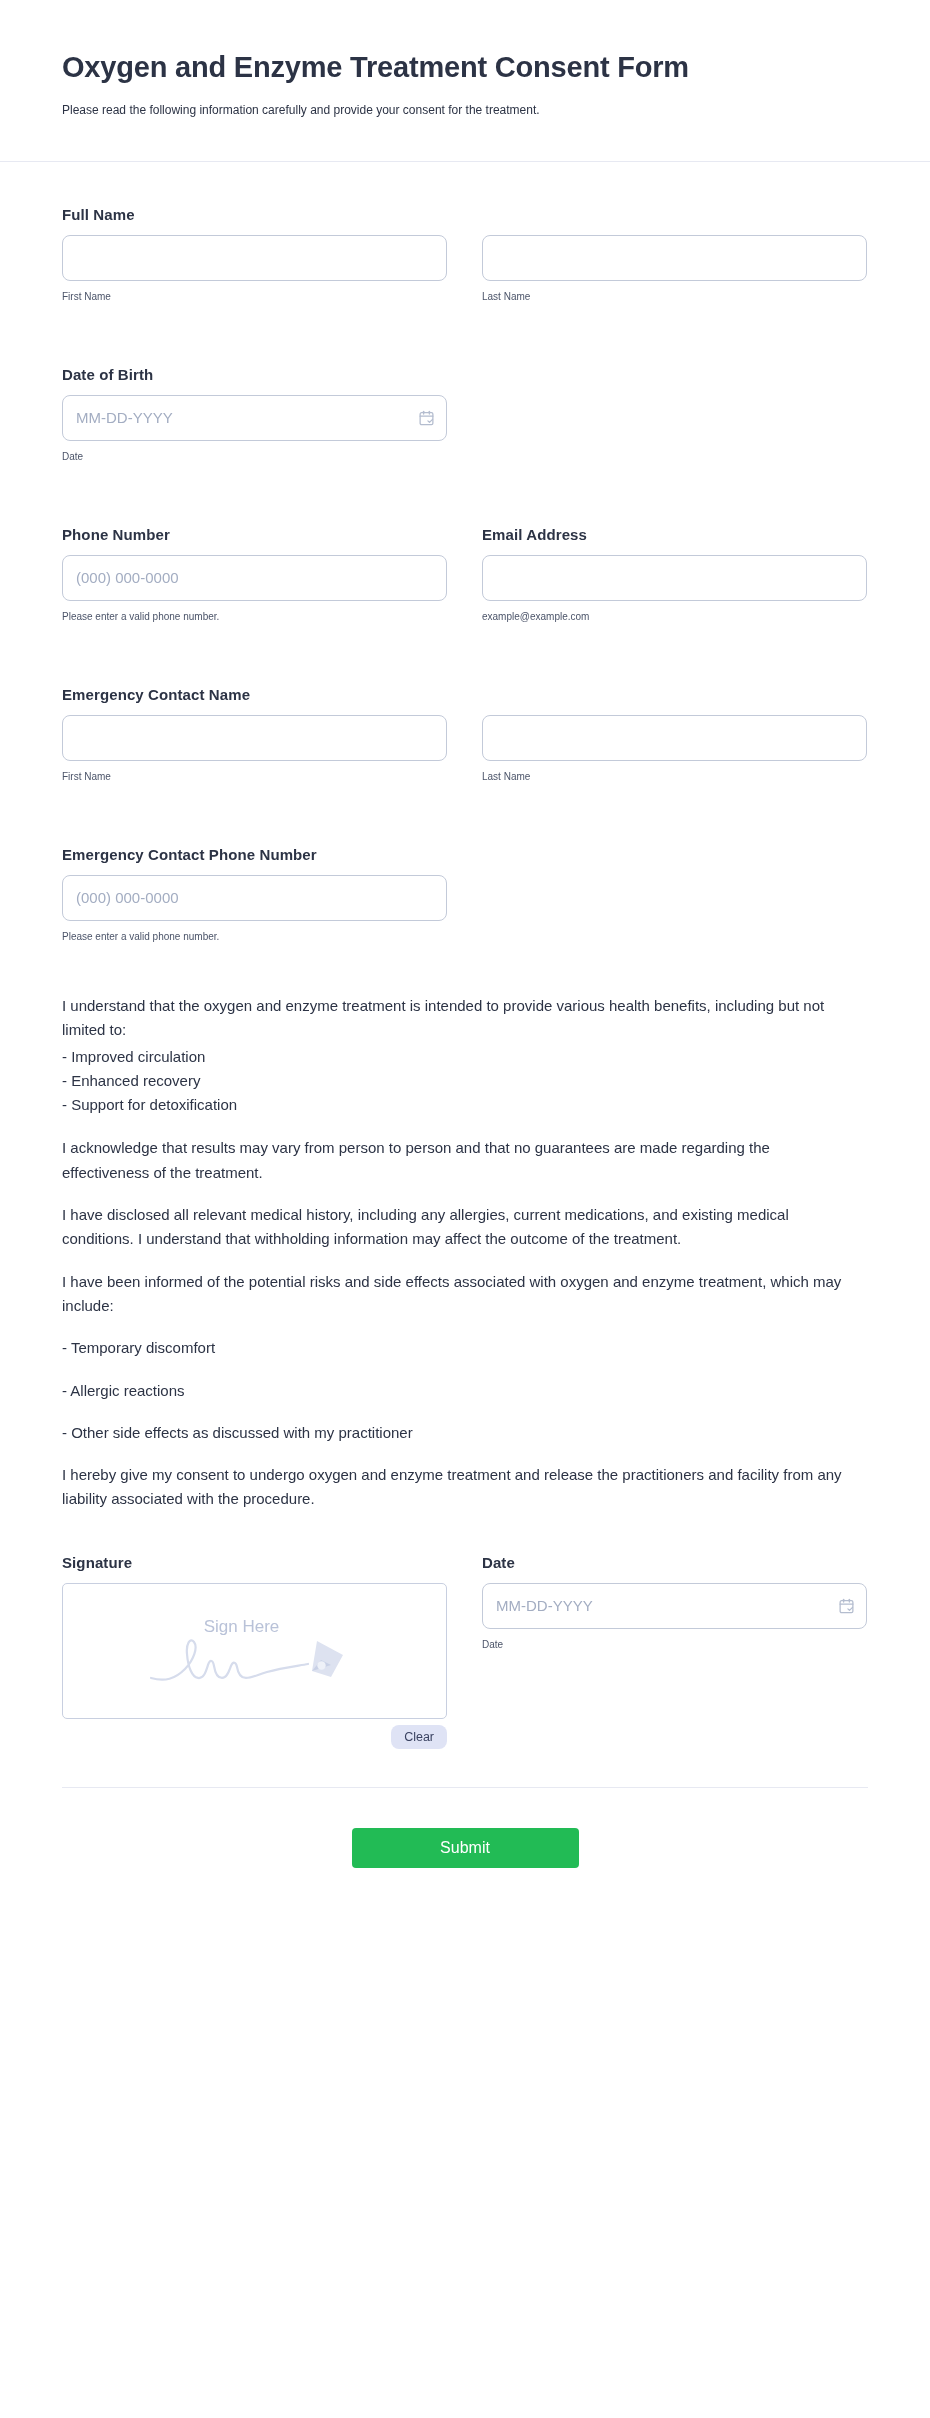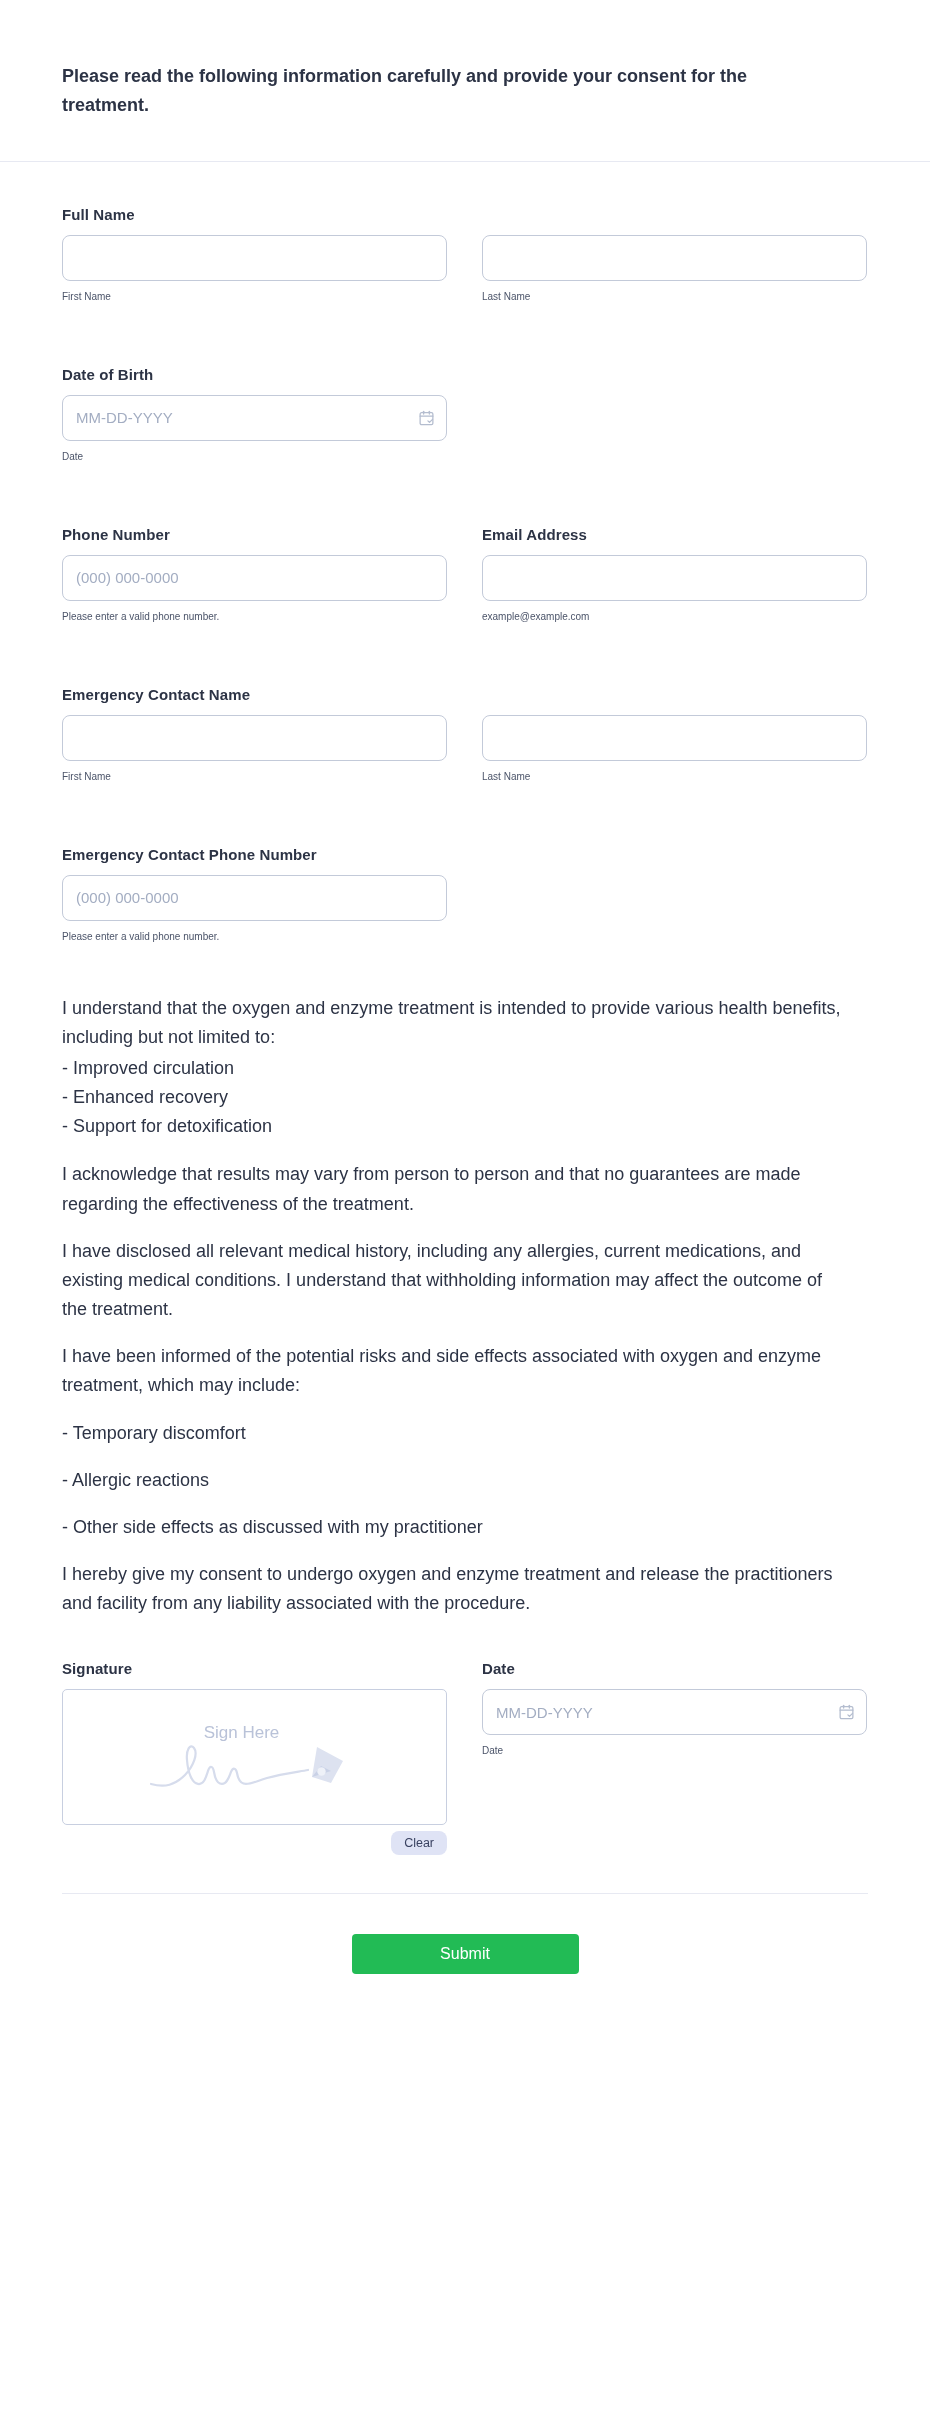--- a/index.html
+++ b/index.html
@@ -25,24 +25,24 @@
   .form-title {
     font-size: 29px;
     line-height: 1.36;
     font-weight: 700;
     color: #2C3345;
     letter-spacing: -0.2px;
     max-width: 775px;
   }
   .form-subtitle {
     margin-top: 14px;
-    font-size: 18px;
+    font-size: 12px;
     line-height: 1.63;
     color: #2C3345;
-    font-weight: 700;
+    font-weight: 400;
     max-width: 760px;
   }
 
   
   .form-body { padding: 44px 62px 0 62px; }
 
   .field-block { margin-bottom: 30px; }
 
   .field-label {
     font-size: 15px;
@@ -89,21 +89,21 @@
     color: #4b5469;
     margin-top: 10px;
     font-weight: 400;
   }
 
   .spacer-lg { height: 34px; }
 
   
   .consent { padding: 22px 0 0 0; }
   .consent p {
-    font-size: 18px;
+    font-size: 15px;
     line-height: 1.62;
     color: #2C3345;
     max-width: 790px;
     margin-bottom: 18px;
   }
   .consent p.bullet { margin-bottom: 0; }
   .consent p.bullet-sp { margin-bottom: 19px; }
   .consent p.nogap { margin-bottom: 2px; }
 
   
@@ -169,20 +169,21 @@
     height: 40px;
     cursor: pointer;
   }
 </style>
 </head>
 <body>
 
 <div class="form-wrap">
 
   <div class="form-header">
+    <h1 class="form-title">Oxygen and Enzyme Treatment Consent Form</h1>
     <p class="form-subtitle">Please read the following information carefully and provide your consent for the treatment.</p>
   </div>
 
   <div class="form-body">
 
     <div class="field-block">
       <label class="field-label">Full Name</label>
       <div class="row">
         <div class="col">
           <input class="txt-input" type="text" placeholder="" style="">

